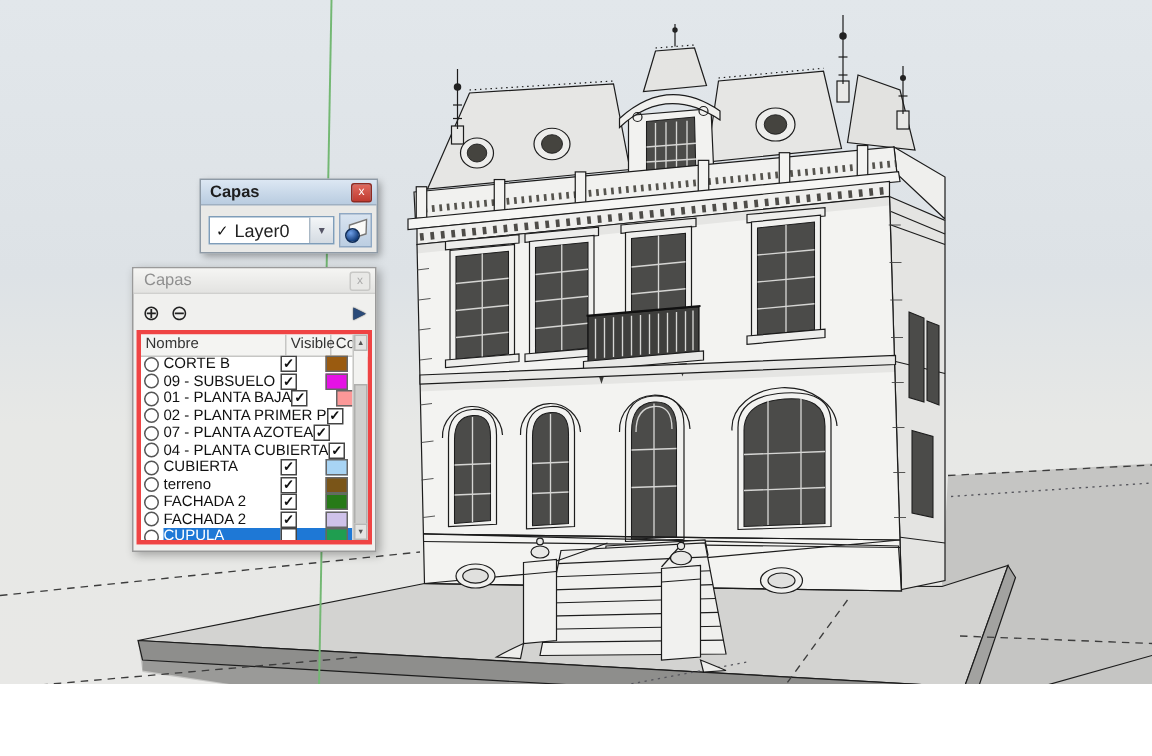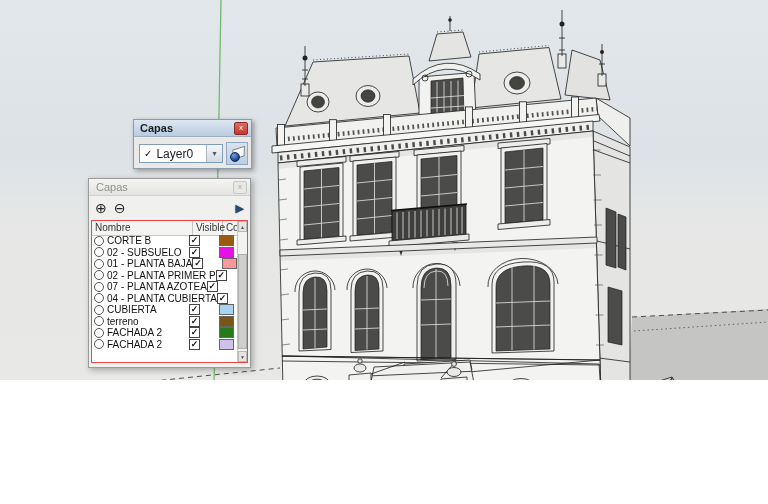--- a/index.html
+++ b/index.html
@@ -1,17 +1,17 @@
 <!DOCTYPE html>
 <html style="--sel: #1E78D6; --axg: #73B873; --axo: #E8831D; --axr: #B05858; --axb: #5252CC; --terrain: #C5C5C3; --shadowg: #9A9A98;"><head>
 <meta charset="utf-8">
 <style>
   html,body{margin:0;padding:0;}
   body{font-family:"Liberation Sans",sans-serif;-webkit-font-smoothing:antialiased;}
-  #stage{position:relative;width:768px;height:380px;overflow:hidden;
+  #stage{position:relative;width:768px;height:456px;overflow:hidden;
          background:linear-gradient(to bottom,#E2E7EB 0%,#DDE2E6 40%,#E7E8E6 62%,#E8E8E6 100%);}
   #scene{position:absolute;left:0;top:0;}
 
   
   .mini-toolbar{position:absolute;left:133px;top:119px;width:119px;height:50px;
     background:#E9E9E7;border:1px solid #8E9AA6;box-shadow:2px 2px 5px rgba(0,0,0,.35);box-sizing:border-box;}
   .mini-title{height:16px;display:flex;align-items:center;justify-content:space-between;padding:0 3px 0 6px;
     background:linear-gradient(#DCE7F3,#B9CCE0);border-bottom:1px solid #9FB0C2;}
   .mini-title .t{font-size:11px;font-weight:bold;color:#1d1d1d;}
   .btn-close-red{width:12px;height:11px;background:linear-gradient(#E06A5F,#C03B31);border:1px solid #8E2A22;
@@ -34,21 +34,21 @@
   .layers-dialog{position:absolute;left:88px;top:178px;width:163px;height:190px;background:#F0F0EE;
     border:1px solid #9A9A9A;box-shadow:2px 2px 6px rgba(0,0,0,.3);box-sizing:border-box;font-size:10px;}
   .dlg-title{height:16px;display:flex;align-items:center;justify-content:space-between;padding:0 3px 0 7px;
     background:linear-gradient(#F5F5F3,#E3E3E1);border-bottom:1px solid #D0D0CE;}
   .dlg-title .t{font-size:11px;color:#8F8F8F;}
   .btn-close-gray{width:12px;height:11px;background:#E8E8E6;border:1px solid #C8C8C6;color:#AAA;
     font-size:8px;line-height:10px;text-align:center;border-radius:2px;}
   .dlg-toolbar{height:24px;display:flex;align-items:center;padding:0 6px;gap:7px;}
   .tool-glyph{font-size:14px;color:#222;line-height:14px;cursor:default;}
   .detail-arrow{margin-left:auto;font-size:11px;color:#2A4A78;text-shadow:0 0 1px #111;}
-  .grid{position:absolute;left:2px;right:2px;top:41px;bottom:4px;background:#fff;border:1px solid #ef4444;}
+  .grid{position:absolute;left:2px;right:2px;top:41px;bottom:4px;background:#fff;border:3px solid #ef4444;}
   .grid-head{display:flex;height:14px;border-bottom:1px solid #C6C6C4;background:#F4F4F2;align-items:center;}
   .gh{padding-left:3px;color:#333;border-right:1px solid #C6C6C4;box-sizing:border-box;height:14px;line-height:14px;}
   .gh.name{width:103px;}
   .gh.vis{width:30px;}
   .gh.col{flex:1;border-right:none;}
   .list{position:absolute;left:0;top:14px;right:10px;bottom:0;overflow:hidden;}
   .row{display:flex;align-items:center;height:11.5px;}
   .radio{width:8px;height:8px;border:1px solid #555;border-radius:50%;margin:0 3px 0 2px;background:#fff;flex:none;}
   .rmain{display:flex;align-items:center;flex:1;height:100%;}
   .rname{flex:1;color:#111;font-size:10px;white-space:nowrap;overflow:hidden;}
@@ -383,21 +383,21 @@
       <span class="radio"></span>
       <span class="rmain">
         <span class="rname">CORTE B</span>
         <span class="rcheck">✓</span>
         <span class="rswatch" style="background: rgb(154, 91, 16);"></span>
       </span>
     </div>
           <div class="row">
       <span class="radio"></span>
       <span class="rmain">
-        <span class="rname">02 - SUBSUELO</span>
+        <span class="rname">09 - SUBSUELO</span>
         <span class="rcheck">✓</span>
         <span class="rswatch" style="background: rgb(229, 18, 229);"></span>
       </span>
     </div>
           <div class="row">
       <span class="radio"></span>
       <span class="rmain">
         <span class="rname">01 - PLANTA BAJA</span>
         <span class="rcheck">✓</span>
         <span class="rswatch" style="background: rgb(252, 152, 152);"></span>
@@ -450,20 +450,28 @@
         <span class="rcheck">✓</span>
         <span class="rswatch" style="background: rgb(39, 122, 24);"></span>
       </span>
     </div>
           <div class="row">
       <span class="radio"></span>
       <span class="rmain">
         <span class="rname">FACHADA 2</span>
         <span class="rcheck">✓</span>
         <span class="rswatch" style="background: rgb(207, 194, 234);"></span>
+      </span>
+    </div>
+          <div class="row sel">
+      <span class="radio"></span>
+      <span class="rmain">
+        <span class="rname">CUPULA</span>
+        <span class="rcheck"></span>
+        <span class="rswatch" style="background: rgb(31, 158, 80);"></span>
       </span>
     </div>
         </div>
       <div class="vscroll">
         <div class="sb-btn sb-up">▲</div>
         <div class="sb-thumb"></div>
         <div class="sb-btn sb-down">▼</div>
       </div>
     </div>
   </div>

